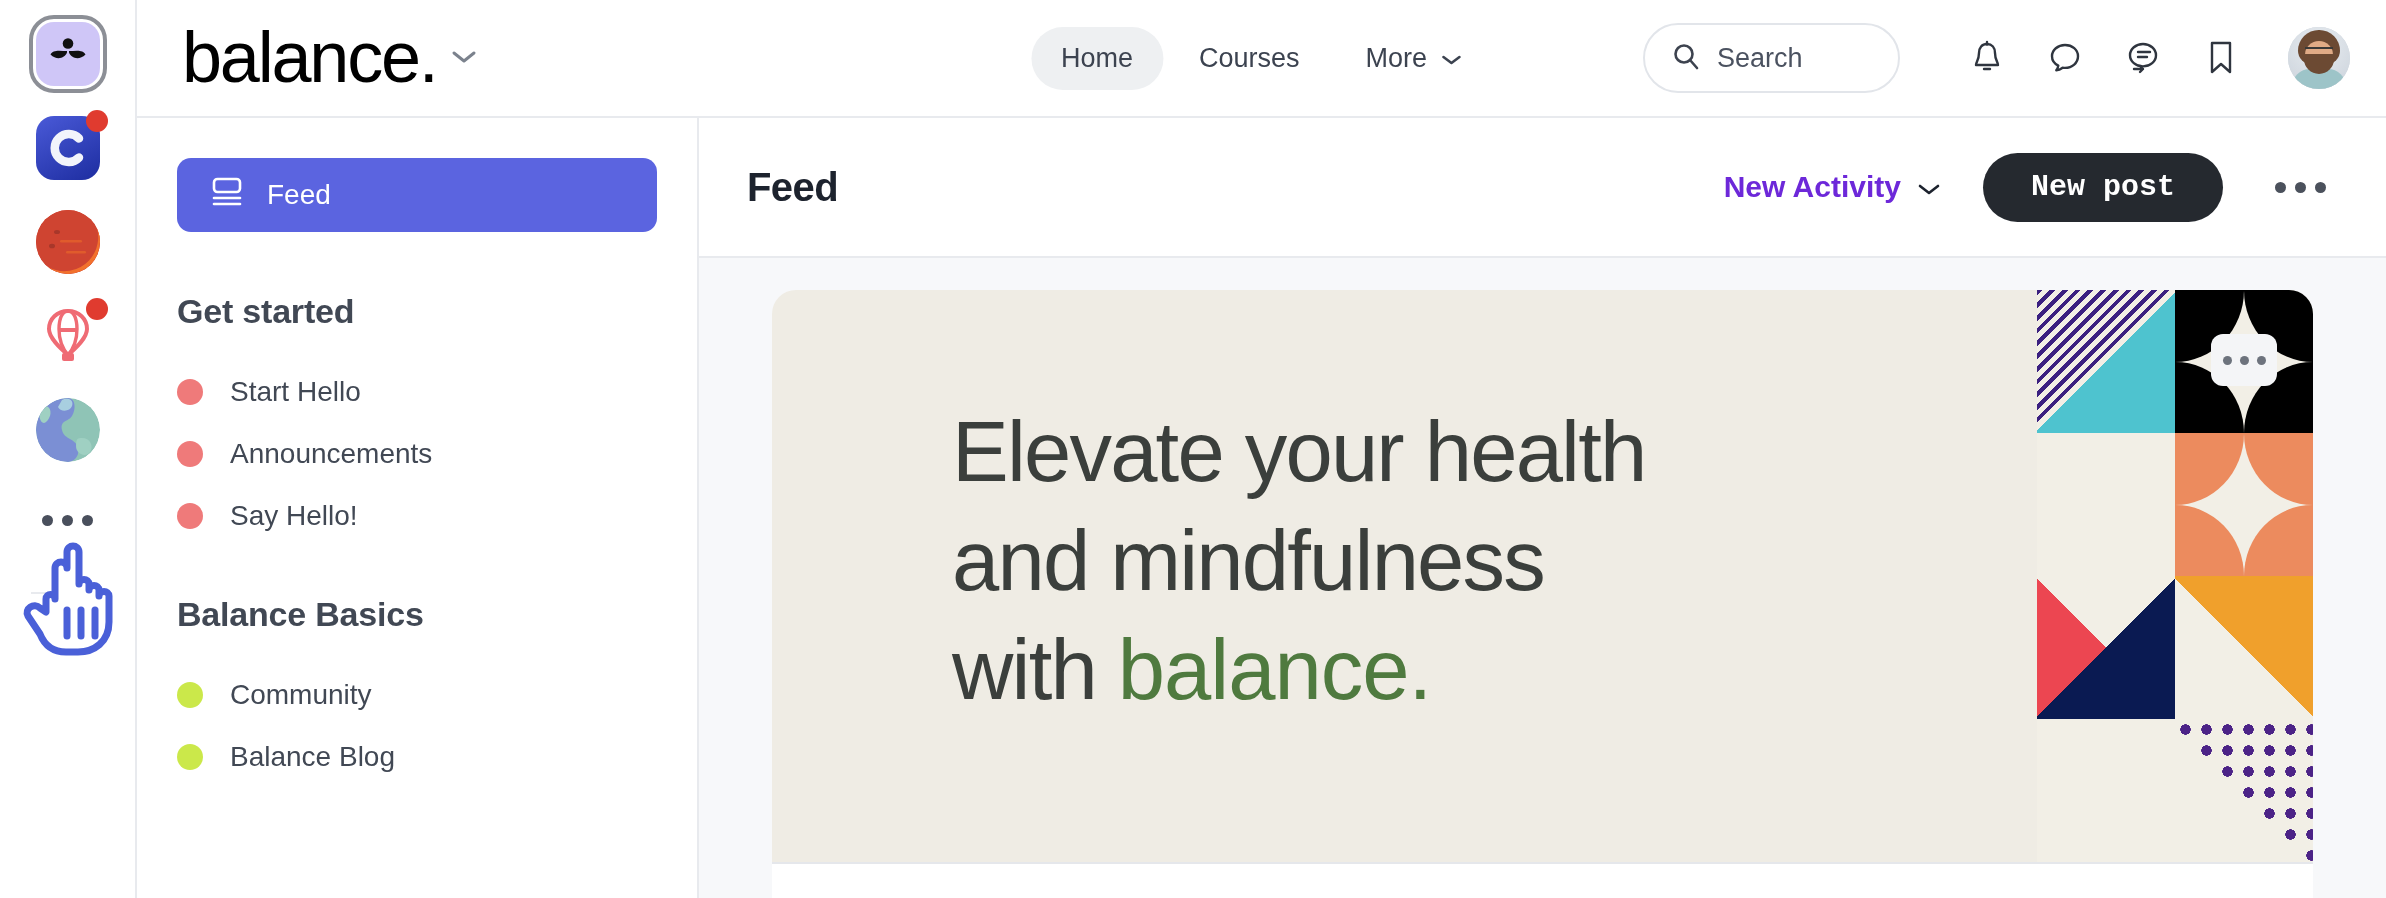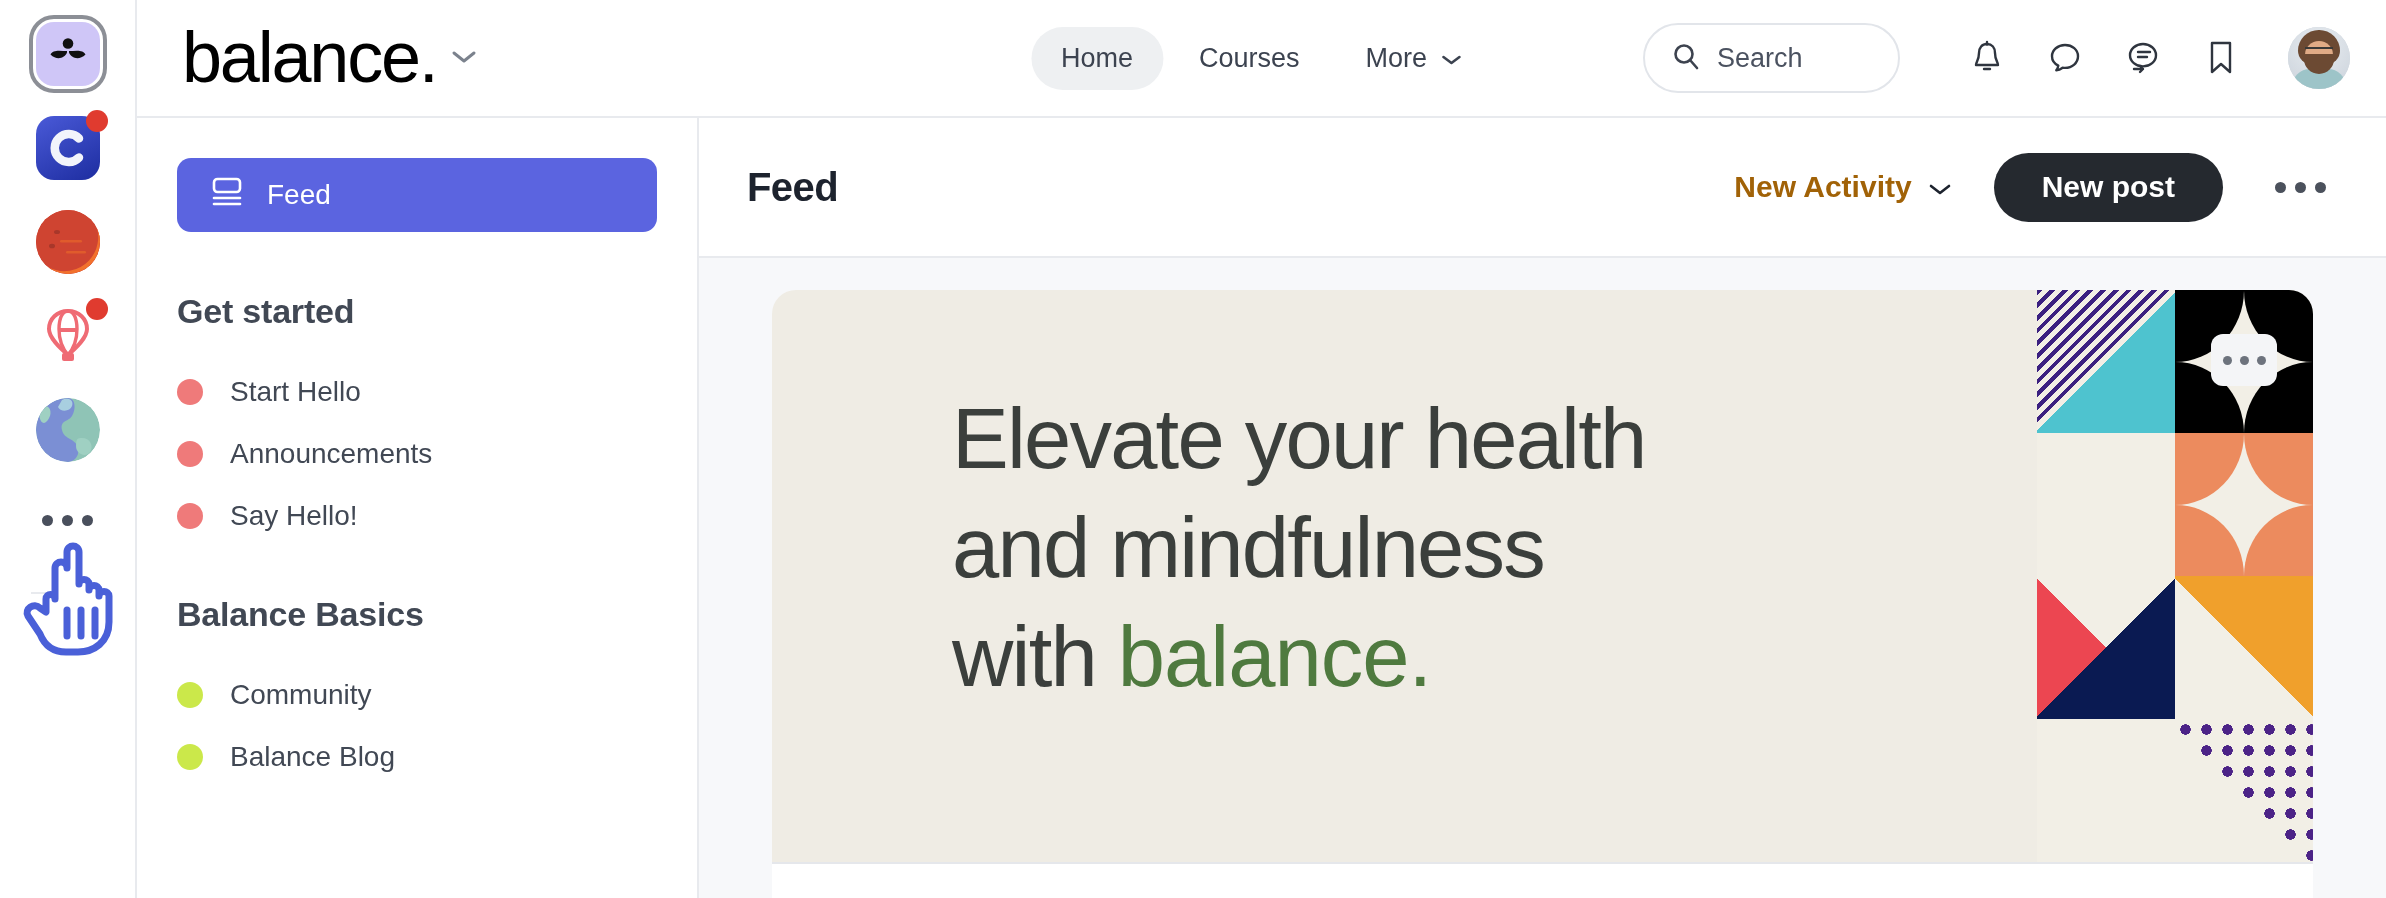--- a/index.html
+++ b/index.html
@@ -147,41 +147,41 @@
   }
   .content-head {
     height: 140px; flex: 0 0 140px; background: #ffffff;
     border-bottom: 2px solid #e8eaee;
     display: flex; align-items: center; padding: 0 46px 0 48px;
   }
   .content-title { font-size: 40px; font-weight: 700; color: #1d232e; letter-spacing: -0.6px; }
   .head-actions { margin-left: auto; display: flex; align-items: center; gap: 0; }
   .activity-sel {
     display: flex; align-items: center; gap: 16px; cursor: pointer;
-    font-size: 30px; font-weight: 700; color: #a16207; margin-right: 42px;
+    font-size: 30px; font-weight: 700; color: #6d28d9; margin-right: 42px;
   }
   .btn-new {
     height: 69px; background: #25292f; color: #ffffff;
     border: none; border-radius: 42px; padding: 0 48px;
     font-size: 30px; font-weight: 700; cursor: pointer;
-    font-family: Liberation Sans, sans-serif;
+    font-family: Liberation Mono, monospace;
   }
   .head-dots { display: flex; gap: 9px; margin-left: 38px; cursor: pointer; padding: 14px; }
   .head-dots i { width: 11px; height: 11px; border-radius: 50%; background: #4b515c; display: block; }
 
   
   .scroll-pane { flex: 1; overflow: hidden; padding: 32px 0 0 73px; position: relative; }
 
   .hero {
     position: relative; width: 1541px; height: 572px;
     background: #efece4; border-radius: 24px 24px 0 0;
     overflow: hidden;
   }
   .hero-text {
-    position: absolute; left: 180px; top: 95px;
+    position: absolute; left: 180px; top: 108px;
     font-size: 85px; line-height: 1.28; font-weight: 400;
     color: #3b3f3c; letter-spacing: -1.8px;
     font-family: "Liberation Sans", "DejaVu Sans", sans-serif;
   }
   .hero-text .brandgreen { color: #4f7a3f; letter-spacing: -1px; }
 
   
   .pattern {
     position: absolute; right: 0; top: 0; width: 276px; height: 572px;
     display: grid; grid-template-columns: 1fr 1fr; grid-auto-rows: 143px;

